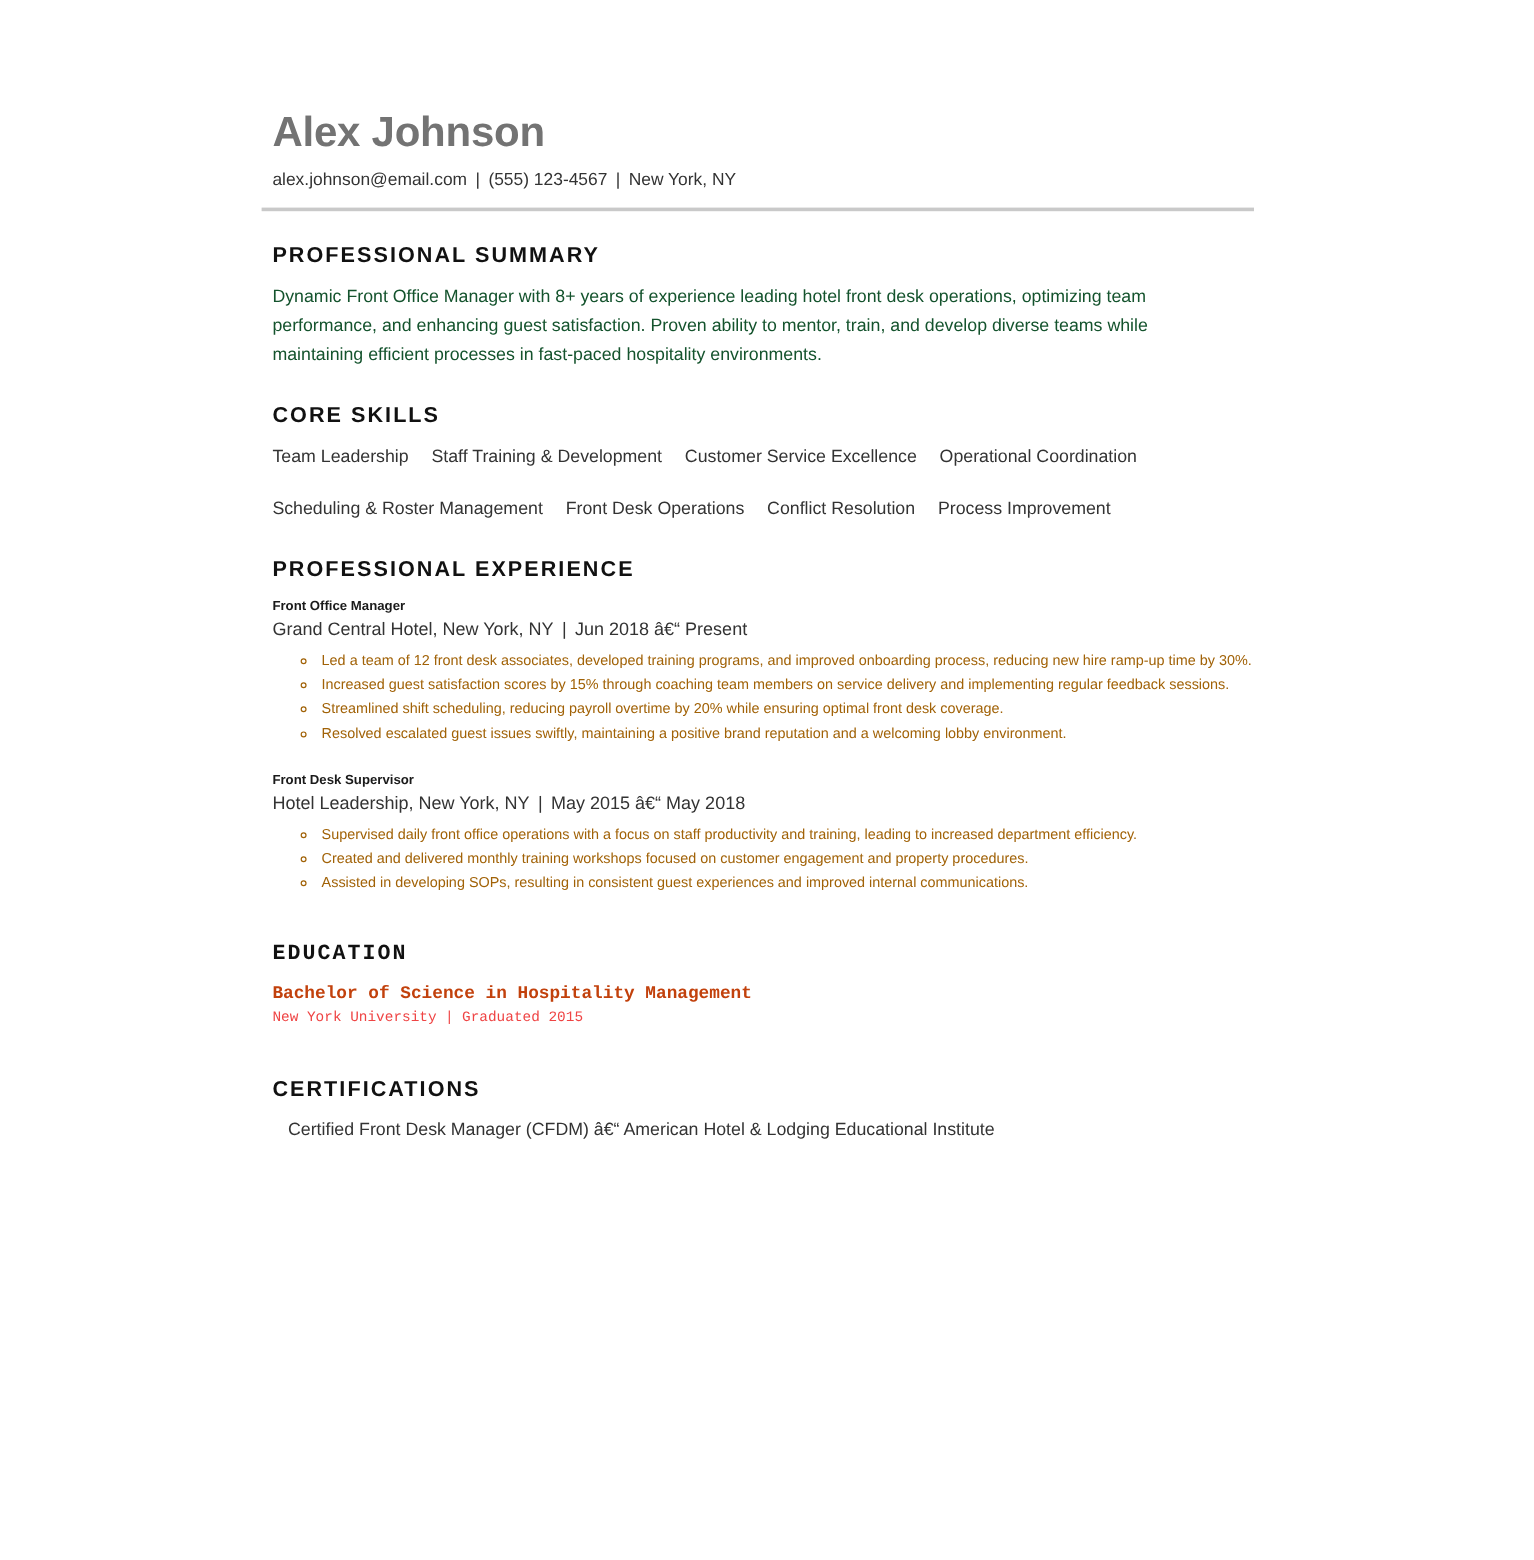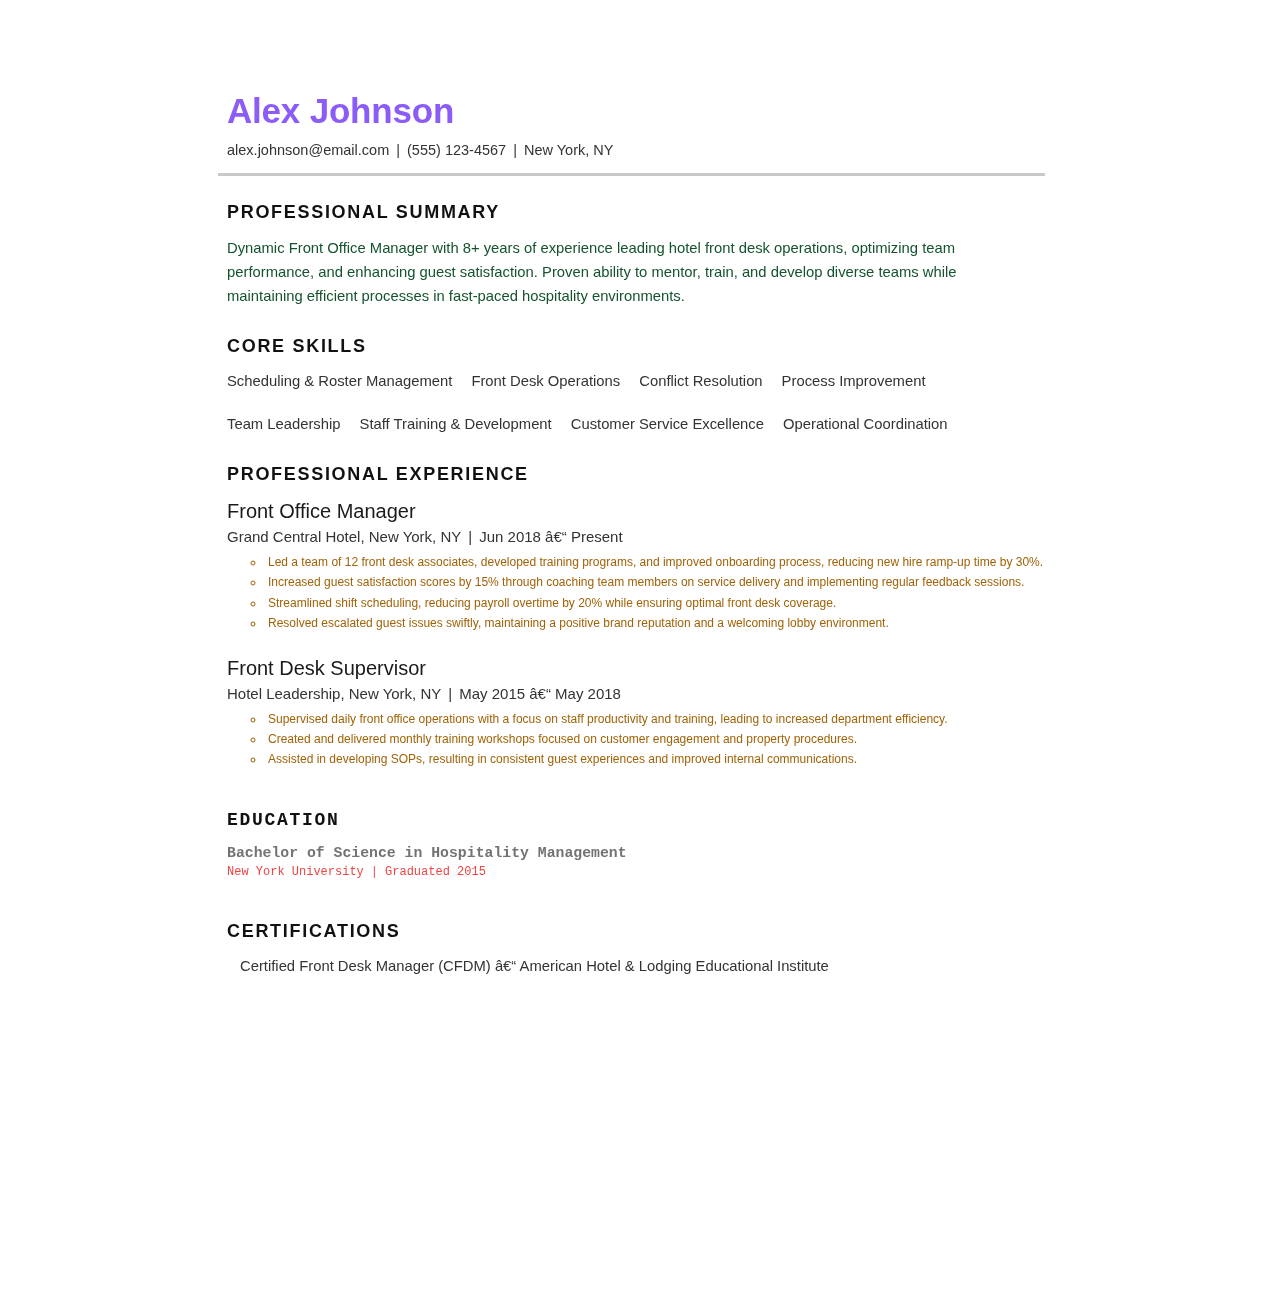--- a/index.html
+++ b/index.html
@@ -25,21 +25,21 @@
     position: absolute;
     left: 227px;
     top: 90px;
     width: 818px;
   }
 
   
   .name {
     font-size: 35px;
     font-weight: bold;
-    color: #8b5cf6;
+    color: #737373;
     letter-spacing: -0.2px;
     line-height: 1.18;
     margin: 0 0 10px 0;
   }
   .contact-line {
     font-size: 14.5px;
     color: #333333;
     line-height: 1.3;
     margin: 0;
     white-space: nowrap;
@@ -103,22 +103,22 @@
   .skill-item:last-child { margin-right: 0; }
 
   
   .job {
     margin-top: 0;
   }
   .job + .job {
     margin-top: 22px;
   }
   .job-title {
-    font-size: 20px;
-    font-weight: normal;
+    font-size: 11px;
+    font-weight: bold;
     color: #1a1a1a;
     line-height: 1.35;
     margin: 0;
   }
   .job-meta {
     font-size: 15px;
     color: #333333;
     line-height: 1.4;
     margin: 1px 0 0 0;
   }
@@ -136,21 +136,21 @@
     line-height: 1.6;
     color: #a16207;
     margin-bottom: 1px;
     padding-left: 3px;
   }
 
   
   .edu-degree {
     font-size: 14.8px;
     font-weight: bold;
-    color: #737373;
+    color: #c2410c;
     line-height: 1.35;
     margin: 0;
   }
   .edu-meta {
     font-size: 12px;
     color: #ef4444;
     line-height: 1.4;
     margin: 0 0 0 0;
   }
 
@@ -176,24 +176,24 @@
 
     <div class="section section-summary">
       <h2 class="section-title">PROFESSIONAL SUMMARY</h2>
       <p class="summary-text">Dynamic Front Office Manager with 8+ years of experience leading hotel front desk operations, optimizing team performance, and enhancing guest satisfaction. Proven ability to mentor, train, and develop diverse teams while maintaining efficient processes in fast-paced hospitality environments.</p>
     </div>
 
     <div class="section section-skills">
       <h2 class="section-title">CORE SKILLS</h2>
       <div class="skills-rows">
         <div class="skills-row">
-          <span class="skill-item">Scheduling &amp; Roster Management</span><span class="skill-item">Front Desk Operations</span><span class="skill-item">Conflict Resolution</span><span class="skill-item">Process Improvement</span>
+          <span class="skill-item">Team Leadership</span><span class="skill-item">Staff Training &amp; Development</span><span class="skill-item">Customer Service Excellence</span><span class="skill-item">Operational Coordination</span>
         </div>
         <div class="skills-row">
-          <span class="skill-item">Team Leadership</span><span class="skill-item">Staff Training &amp; Development</span><span class="skill-item">Customer Service Excellence</span><span class="skill-item">Operational Coordination</span>
+          <span class="skill-item">Scheduling &amp; Roster Management</span><span class="skill-item">Front Desk Operations</span><span class="skill-item">Conflict Resolution</span><span class="skill-item">Process Improvement</span>
         </div>
       </div>
     </div>
 
     <div class="section section-experience">
       <h2 class="section-title">PROFESSIONAL EXPERIENCE</h2>
 
       <div class="job">
         <div class="job-title">Front Office Manager</div>
         <div class="job-meta"><span>Grand Central Hotel, New York, NY</span><span class="meta-sep">|</span><span>Jun 2018 â€“ Present</span></div>

